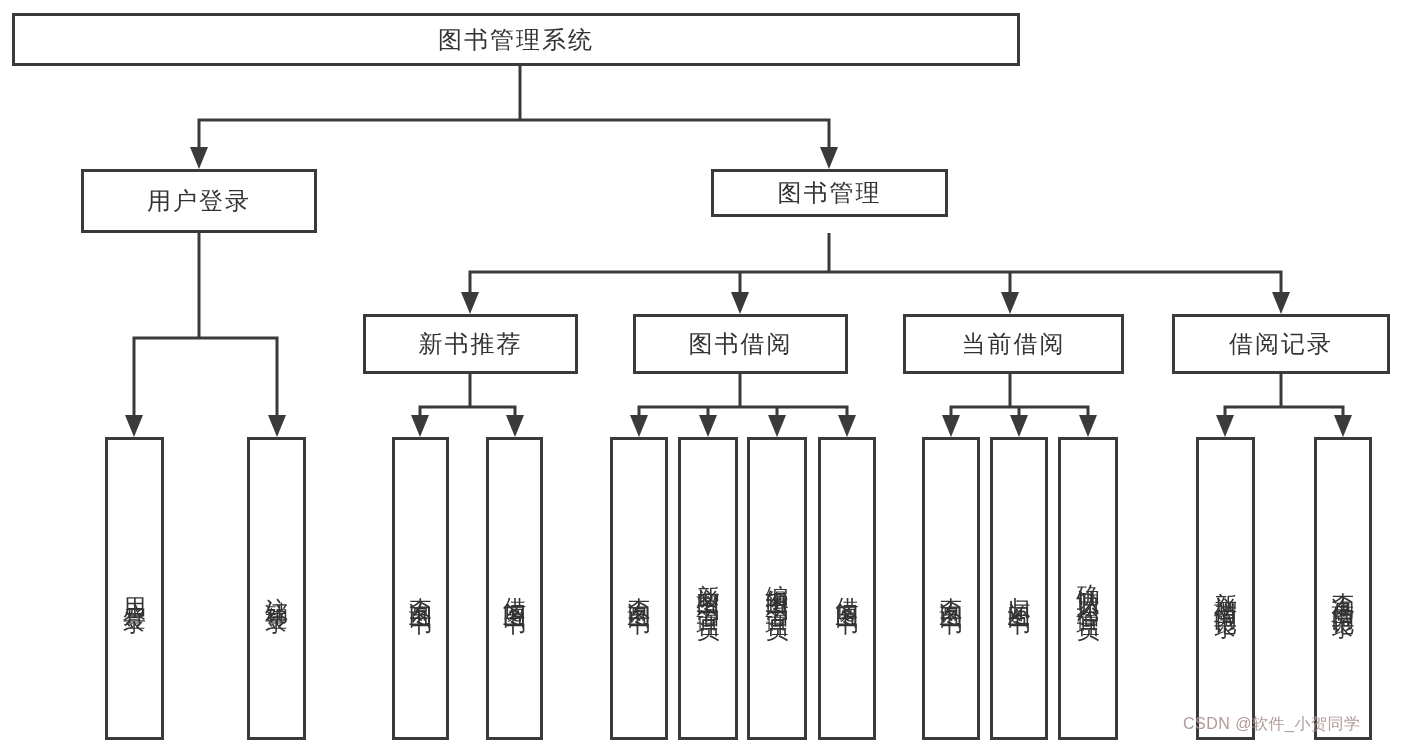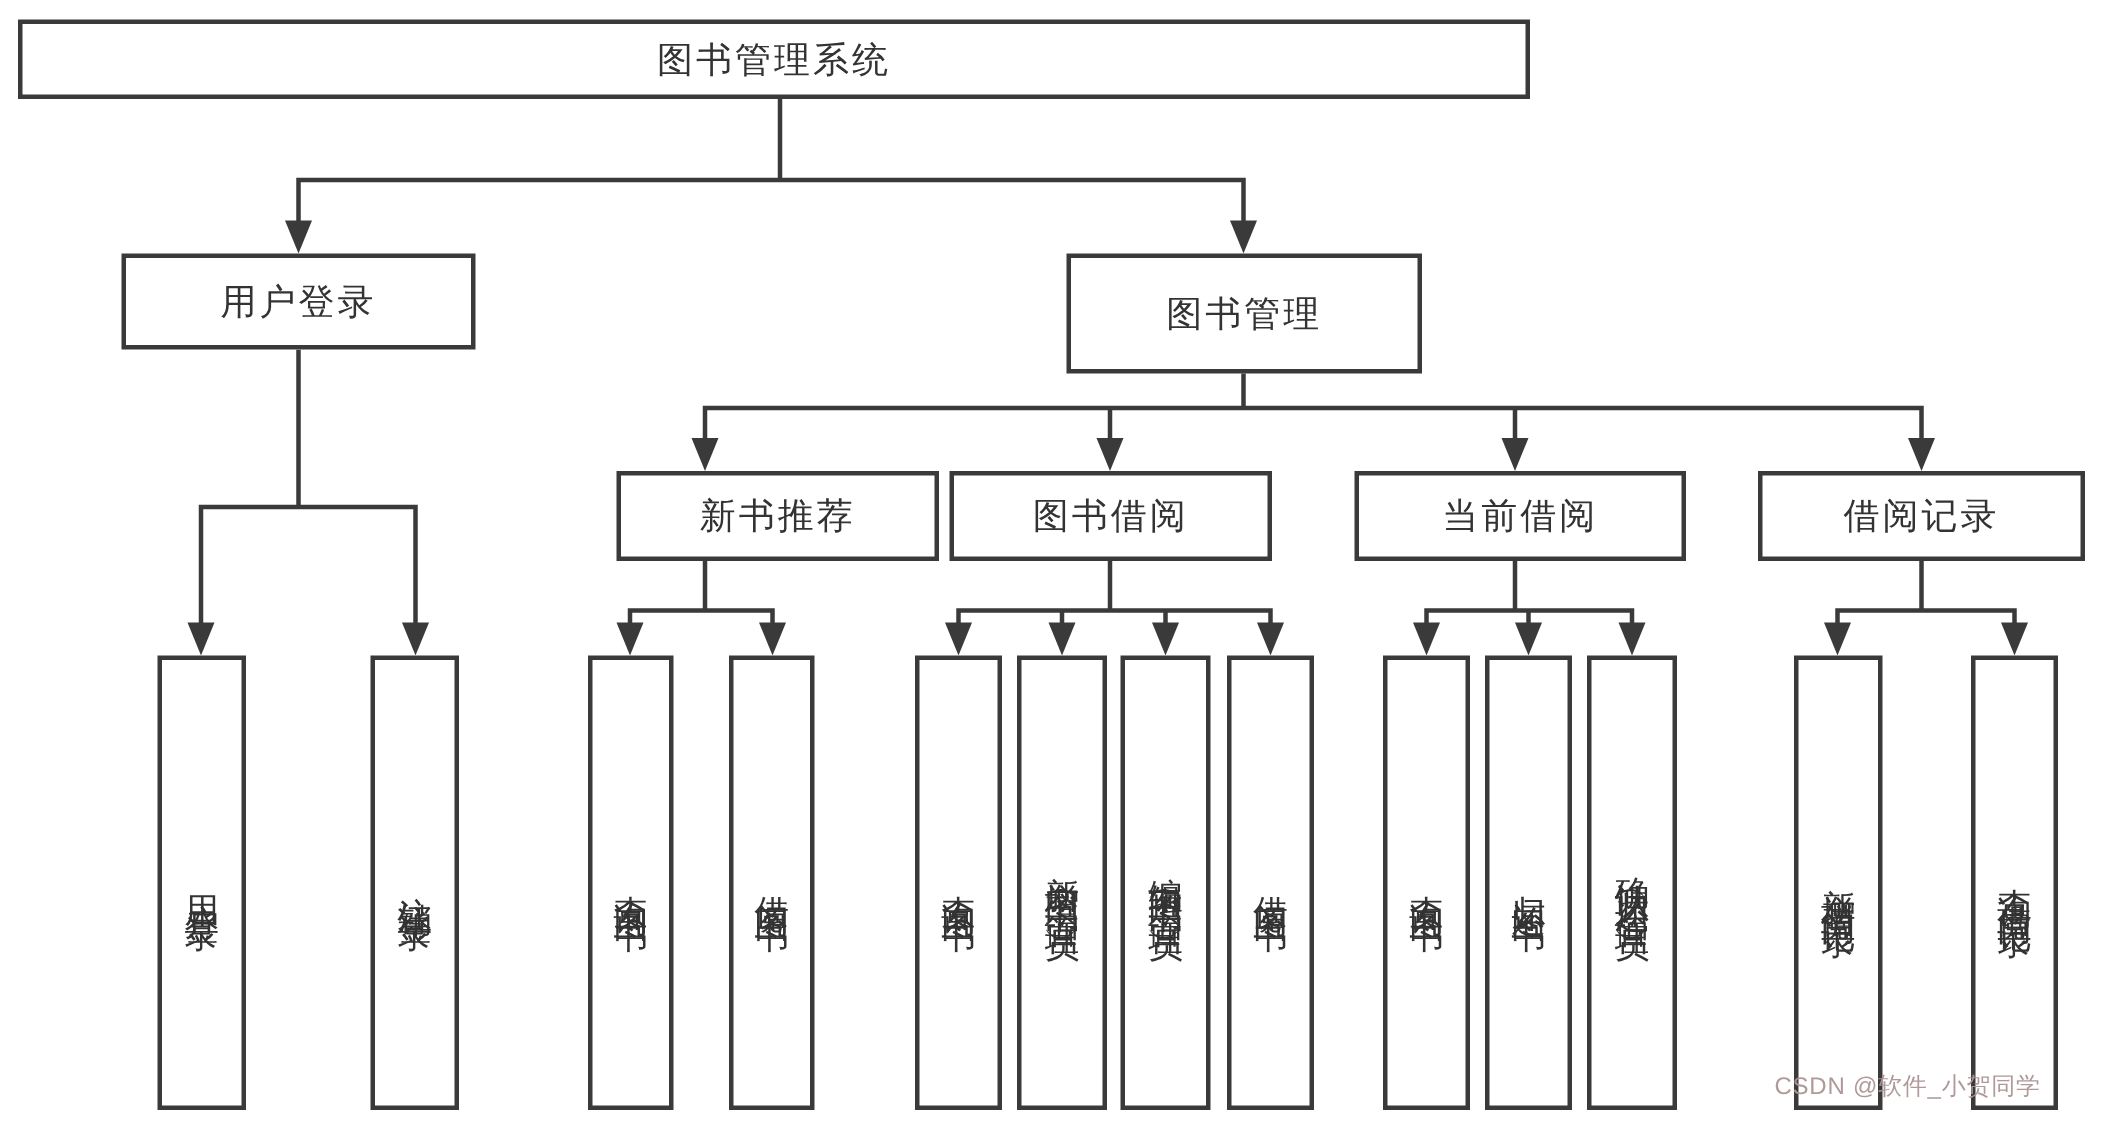--- a/index.html
+++ b/index.html
@@ -54,24 +54,24 @@
     text-orientation: mixed;
     font-size: 23px;
     letter-spacing: 5px;
     line-height: 1;
     white-space: normal;
   }
   
   .n-root        { left: 12px;   top: 13px;  width: 1008px; height: 53px; }
   
   .n-user-login  { left: 81px;   top: 169px; width: 236px;  height: 64px; }
-  .n-book-mgmt   { left: 711px;  top: 169px; width: 237px;  height: 80px; }
+  .n-book-mgmt   { left: 711px;  top: 169px; width: 237px;  height: 48px; }
   
   .n-l3          { top: 314px; height: 60px; }
-  .n-new-book    { left: 363px;  width: 215px; margin-left: 48px; }
+  .n-new-book    { left: 363px;  width: 215px; }
   .n-borrow      { left: 633px;  width: 215px; }
   .n-current     { left: 903px;  width: 221px; }
   .n-records     { left: 1172px; width: 218px; }
   
   .leaf          { top: 437px; height: 303px; }
   .lf-1  { left: 105px;  width: 59px; }
   .lf-2  { left: 247px;  width: 59px; }
   .lf-3  { left: 392px;  width: 57px; }
   .lf-4  { left: 486px;  width: 57px; }
   .lf-5  { left: 610px;  width: 58px; }

